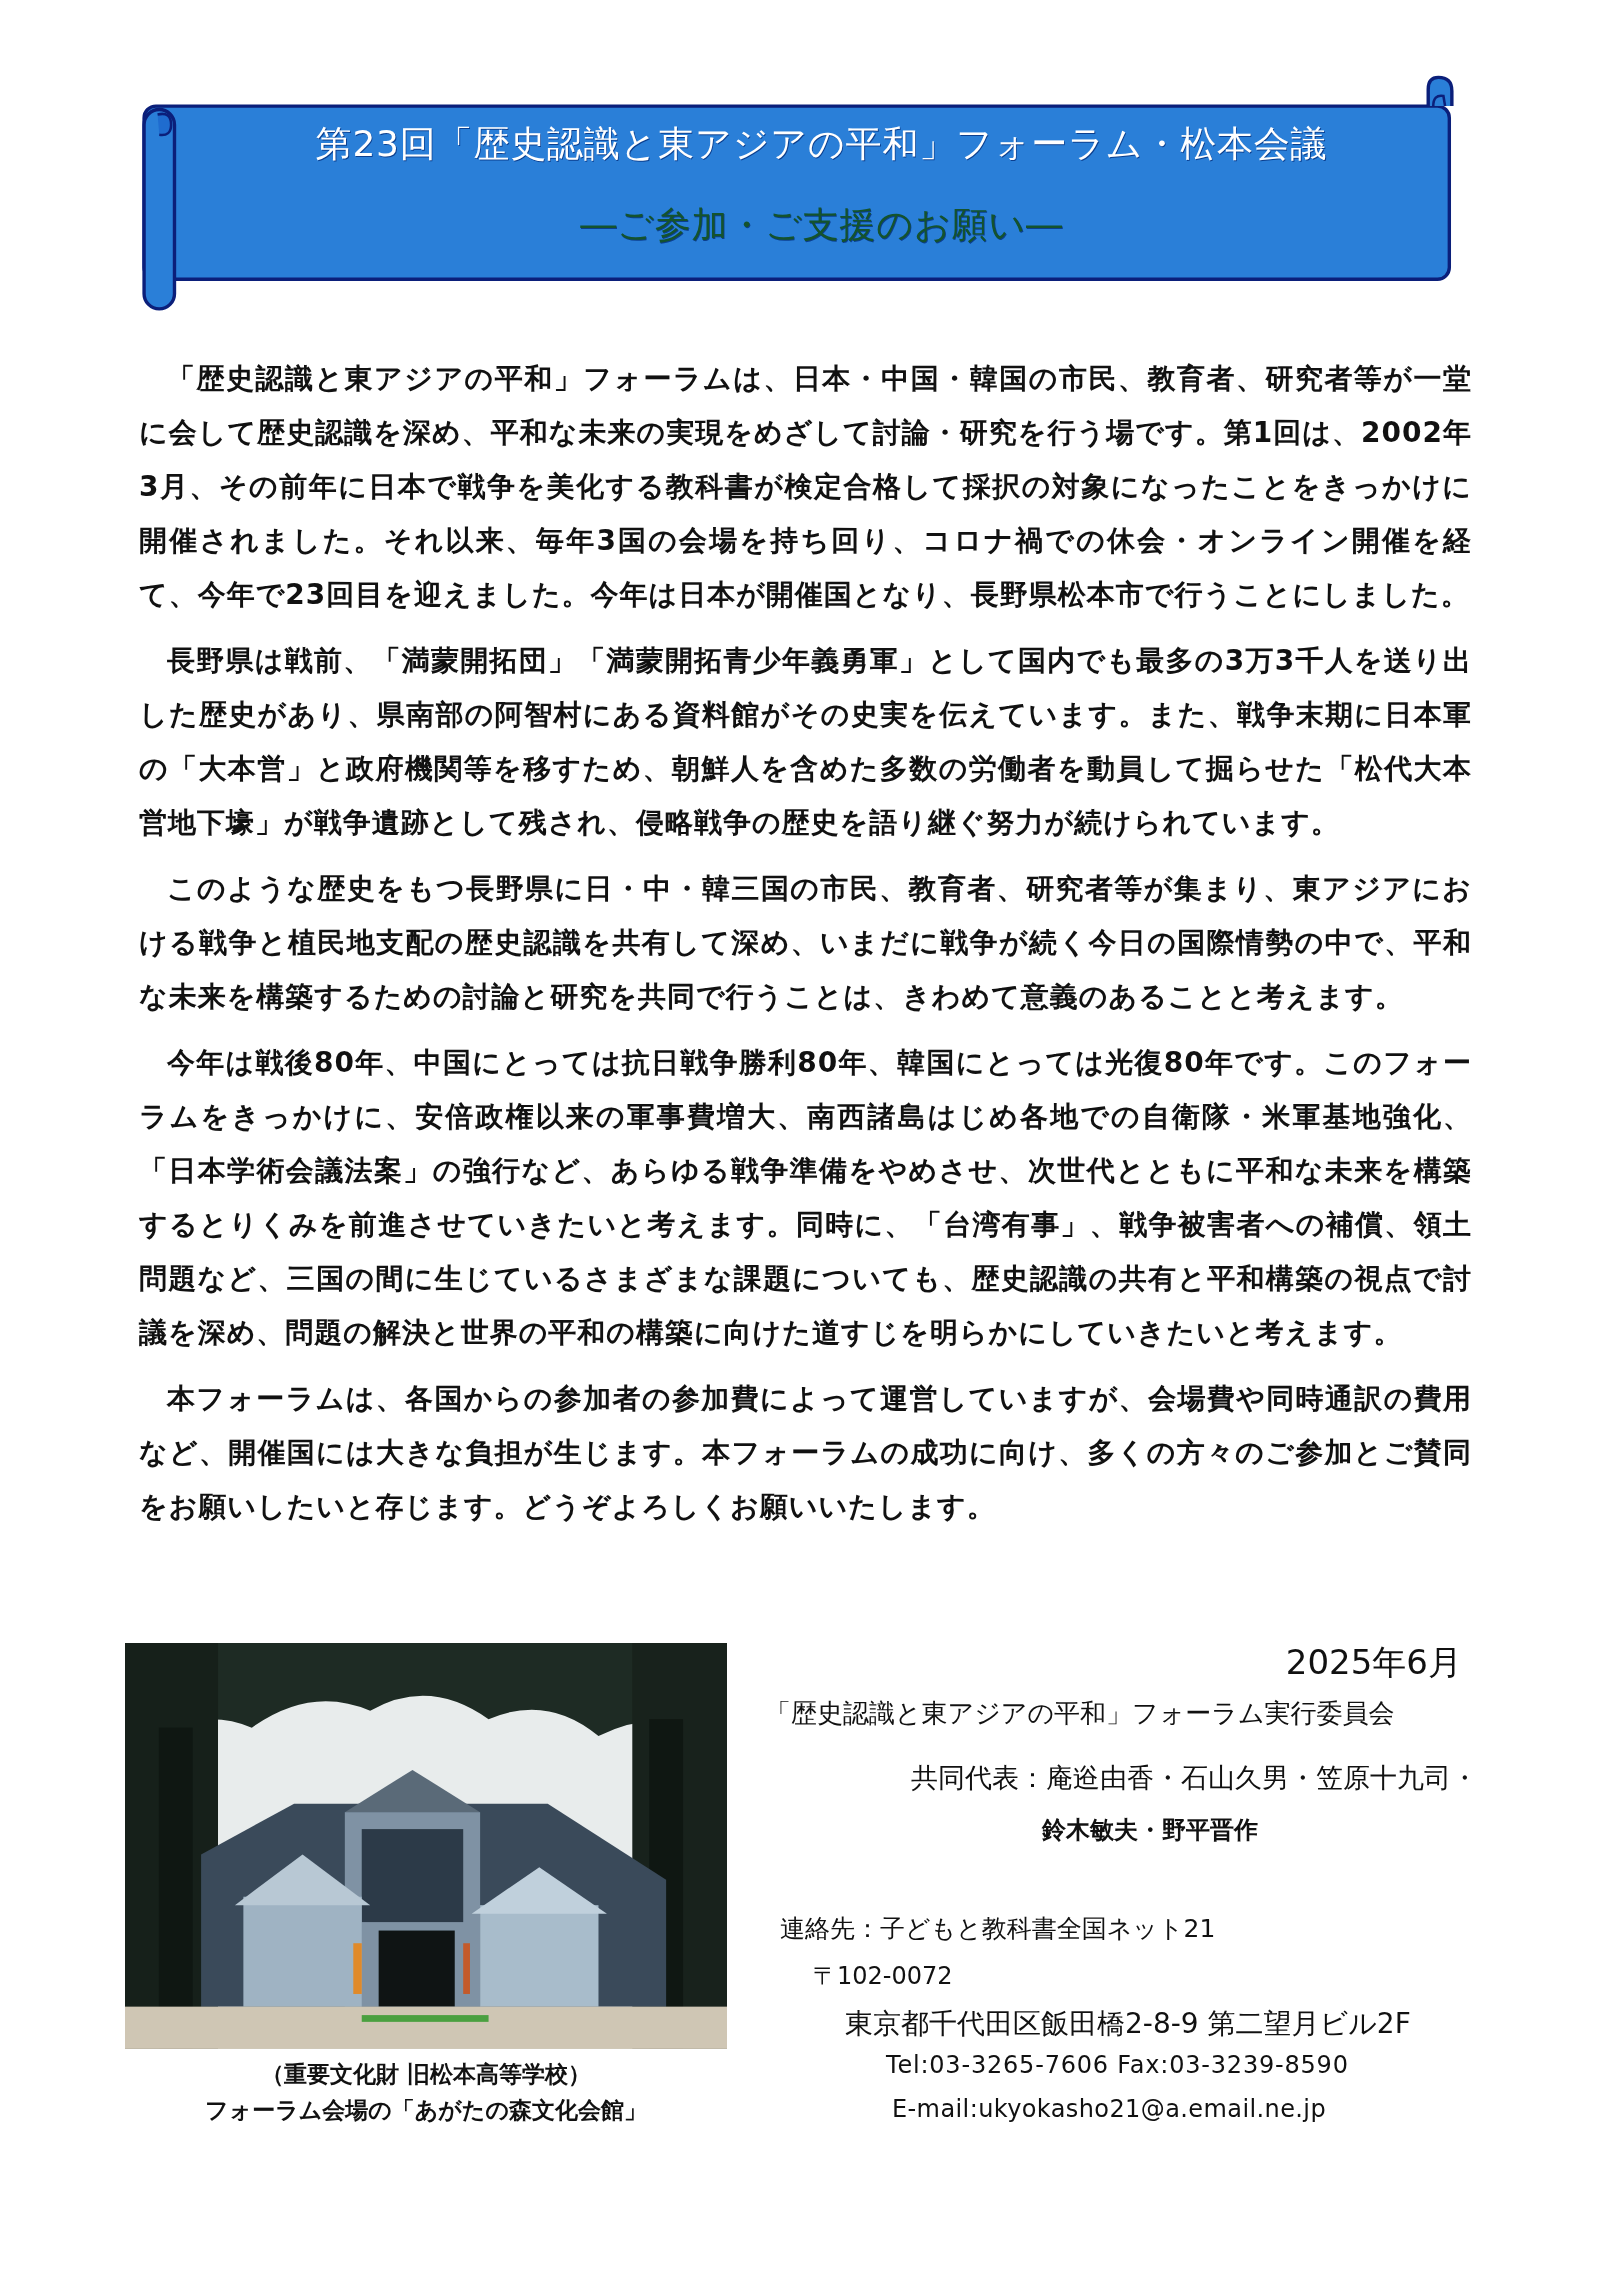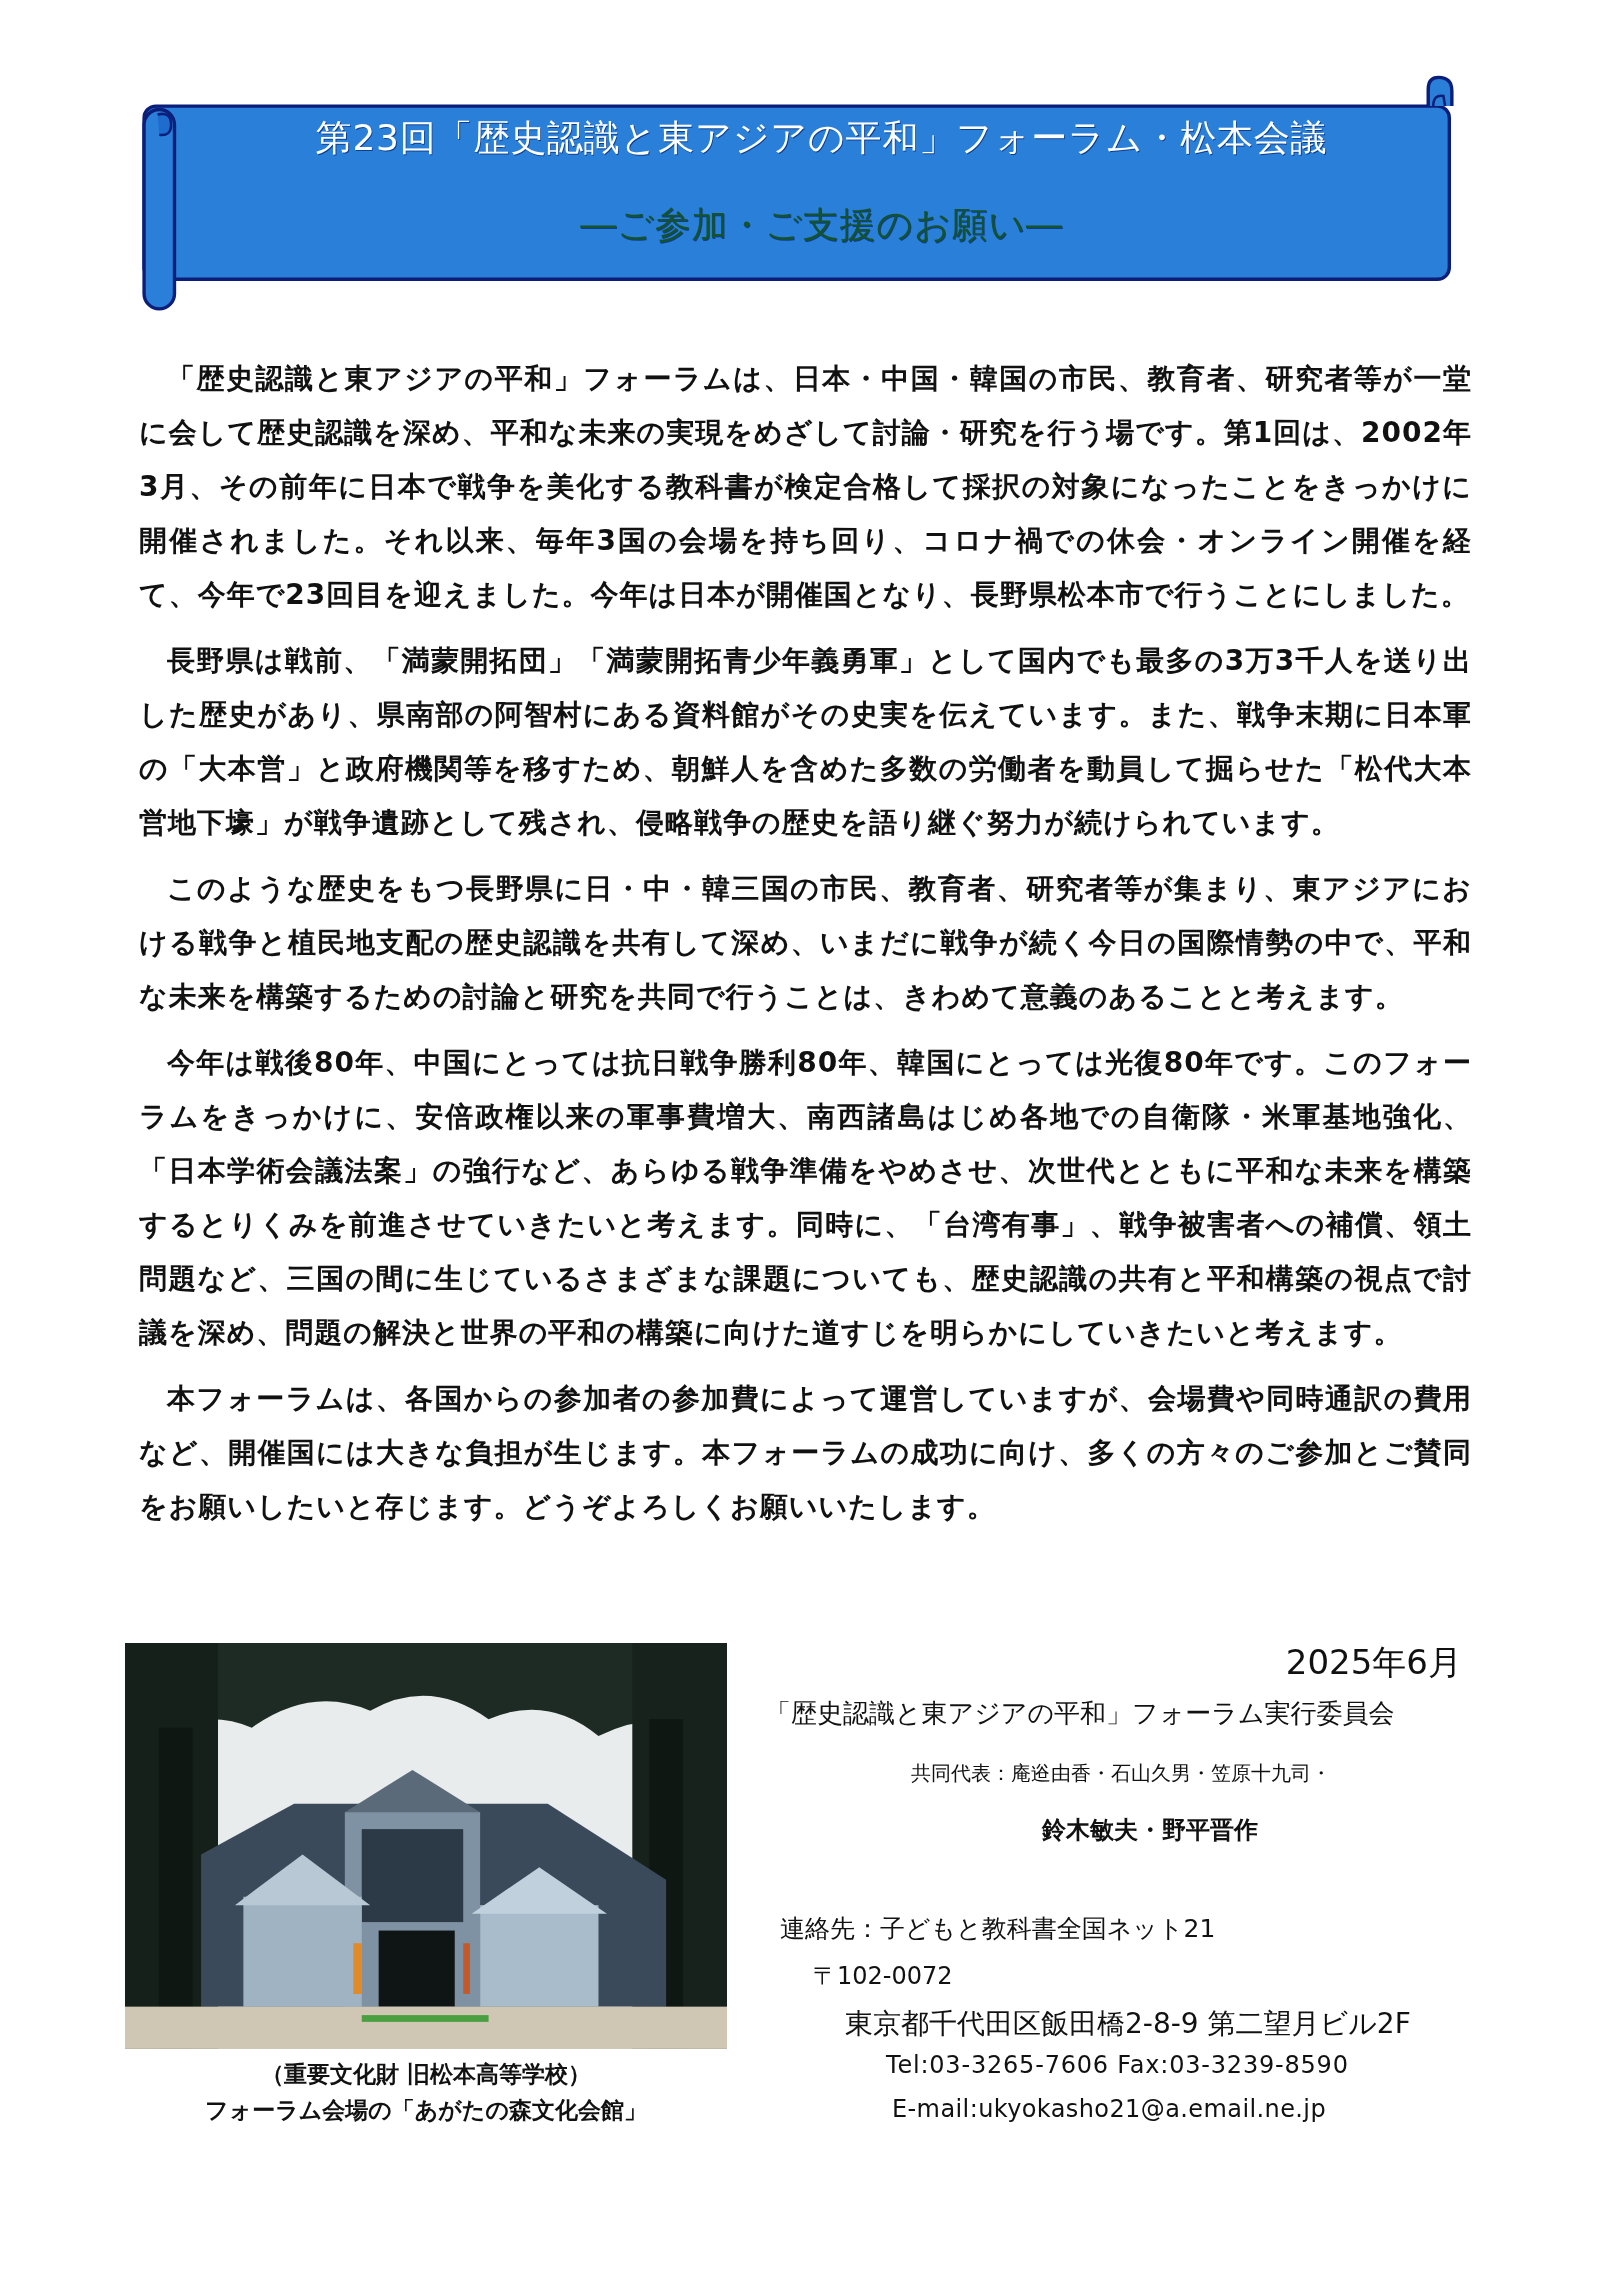--- a/index.html
+++ b/index.html
@@ -5,21 +5,21 @@
     html, body { margin: 0; padding: 0; background: #ffffff; }
     body {
       width: 1623px; height: 2295px; position: relative; overflow: hidden;
       font-family: "DejaVu Sans", "Liberation Sans", sans-serif;
       color: #111111;
     }
     
     .banner { position: absolute; left: 137px; top: 74px; width: 1327px; height: 245px; }
     .banner svg { position: absolute; left: 0; top: 0; }
     .banner-title {
-      position: absolute; left: 76px; right: 34px; top: 40px;
+      position: absolute; left: 76px; right: 34px; top: 46px;
       text-align: center; color: #ffffff; font-size: 36px; letter-spacing: 0.8px;
       font-family: "DejaVu Sans", sans-serif; font-weight: normal;
       text-shadow: 0.8px 0.8px 0 #0b3f8f;
     }
     .banner-subtitle {
       position: absolute; left: 76px; right: 34px; top: 127px;
       text-align: center; color: #14532d; font-size: 36px; letter-spacing: 0.8px;
       font-family: "DejaVu Sans", sans-serif;
       text-shadow: 0.8px 0.8px 0 #0b3f8f;
     }
@@ -37,21 +37,21 @@
     }
     .photo svg { display: block; }
     .caption {
       position: absolute; left: 125px; top: 2056px; width: 602px;
       text-align: center; font-size: 23px; line-height: 36px; font-weight: bold;
     }
     
     .sig { position: absolute; font-size: 25px; white-space: nowrap; }
     .sig-date { right: 161px; top: 1640px; font-size: 34px; }
     .sig-org { left: 765px; top: 1696px; font-size: 26px; }
-    .sig-reps1 { left: 911px; top: 1760px; font-size: 20px; }
+    .sig-reps1 { left: 911px; top: 1760px; font-size: 27px; }
     .sig-reps2 { left: 1042px; top: 1814px; font-size: 24px; font-weight: bold; }
     .contact-label { left: 780px; top: 1912px; font-size: 25px; }
     .contact-zip { left: 813px; top: 1960px; font-size: 24px; }
     .contact-addr { left: 845px; top: 2005px; font-size: 28px; }
     .contact-tel { left: 886px; top: 2051px; font-size: 24px; letter-spacing: 0.8px; }
     .contact-mail { left: 892px; top: 2095px; font-size: 24px; letter-spacing: 0.4px; }
   </style>
 </head>
 <body>
 

